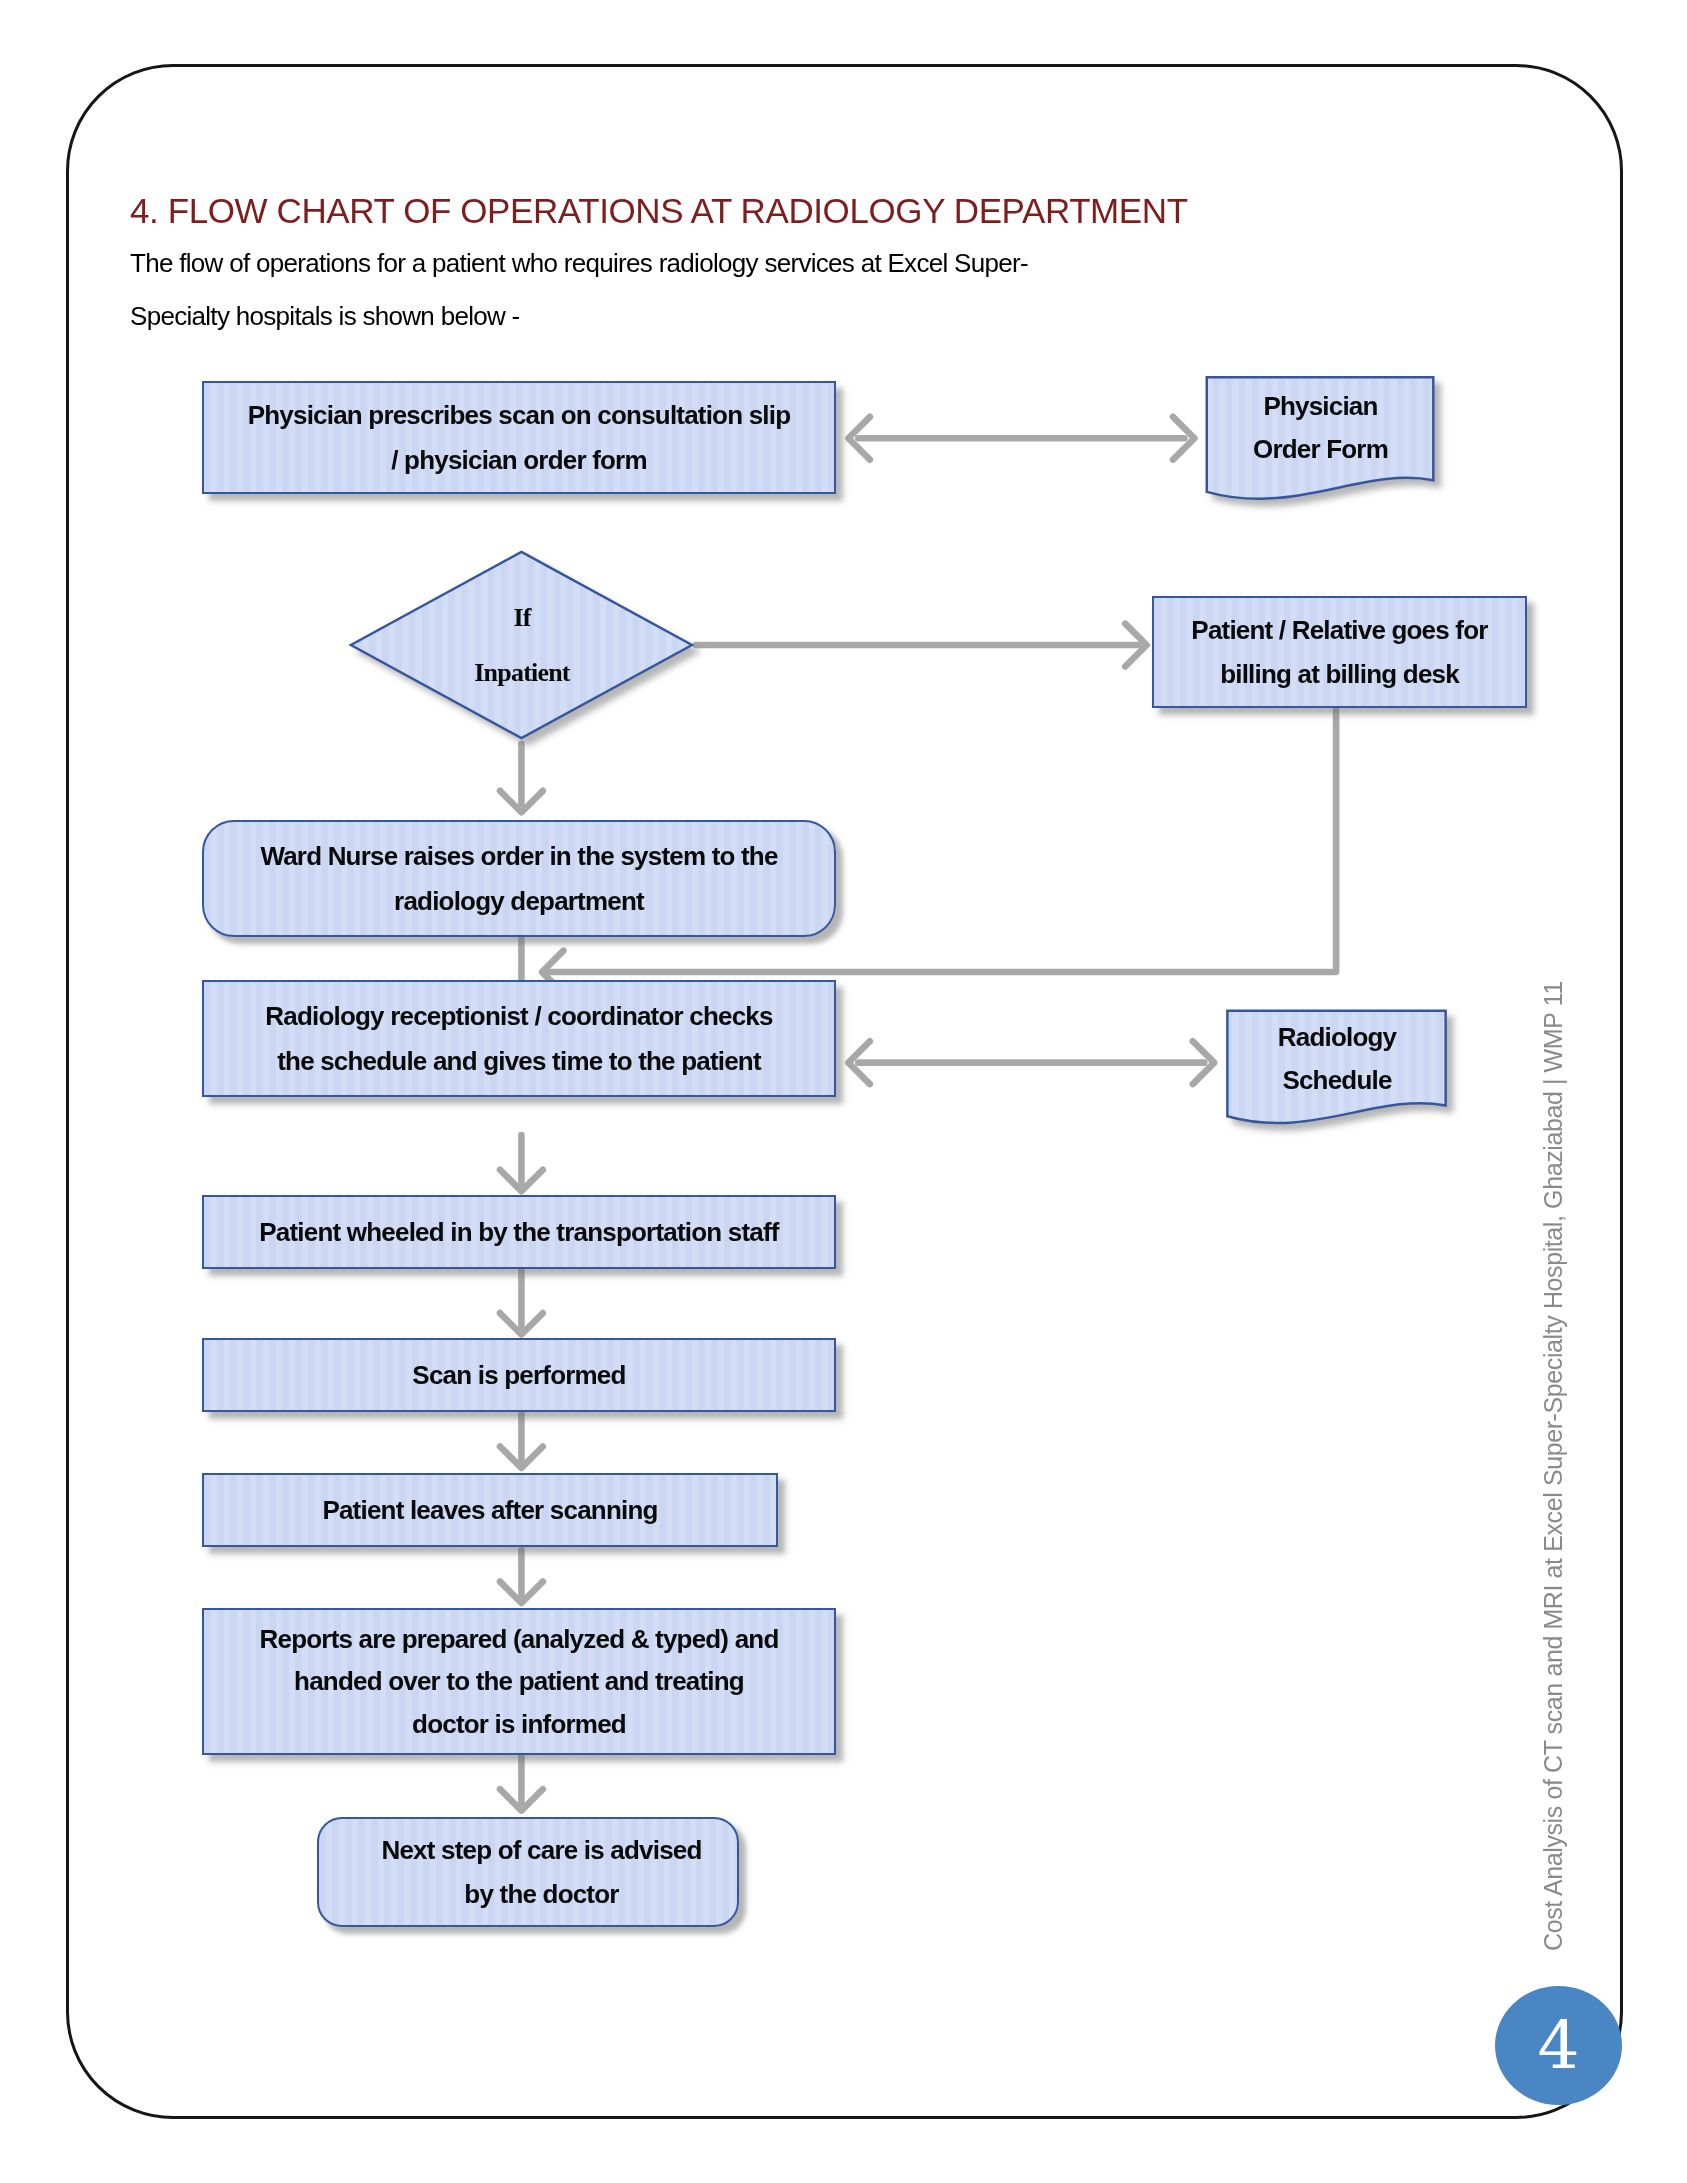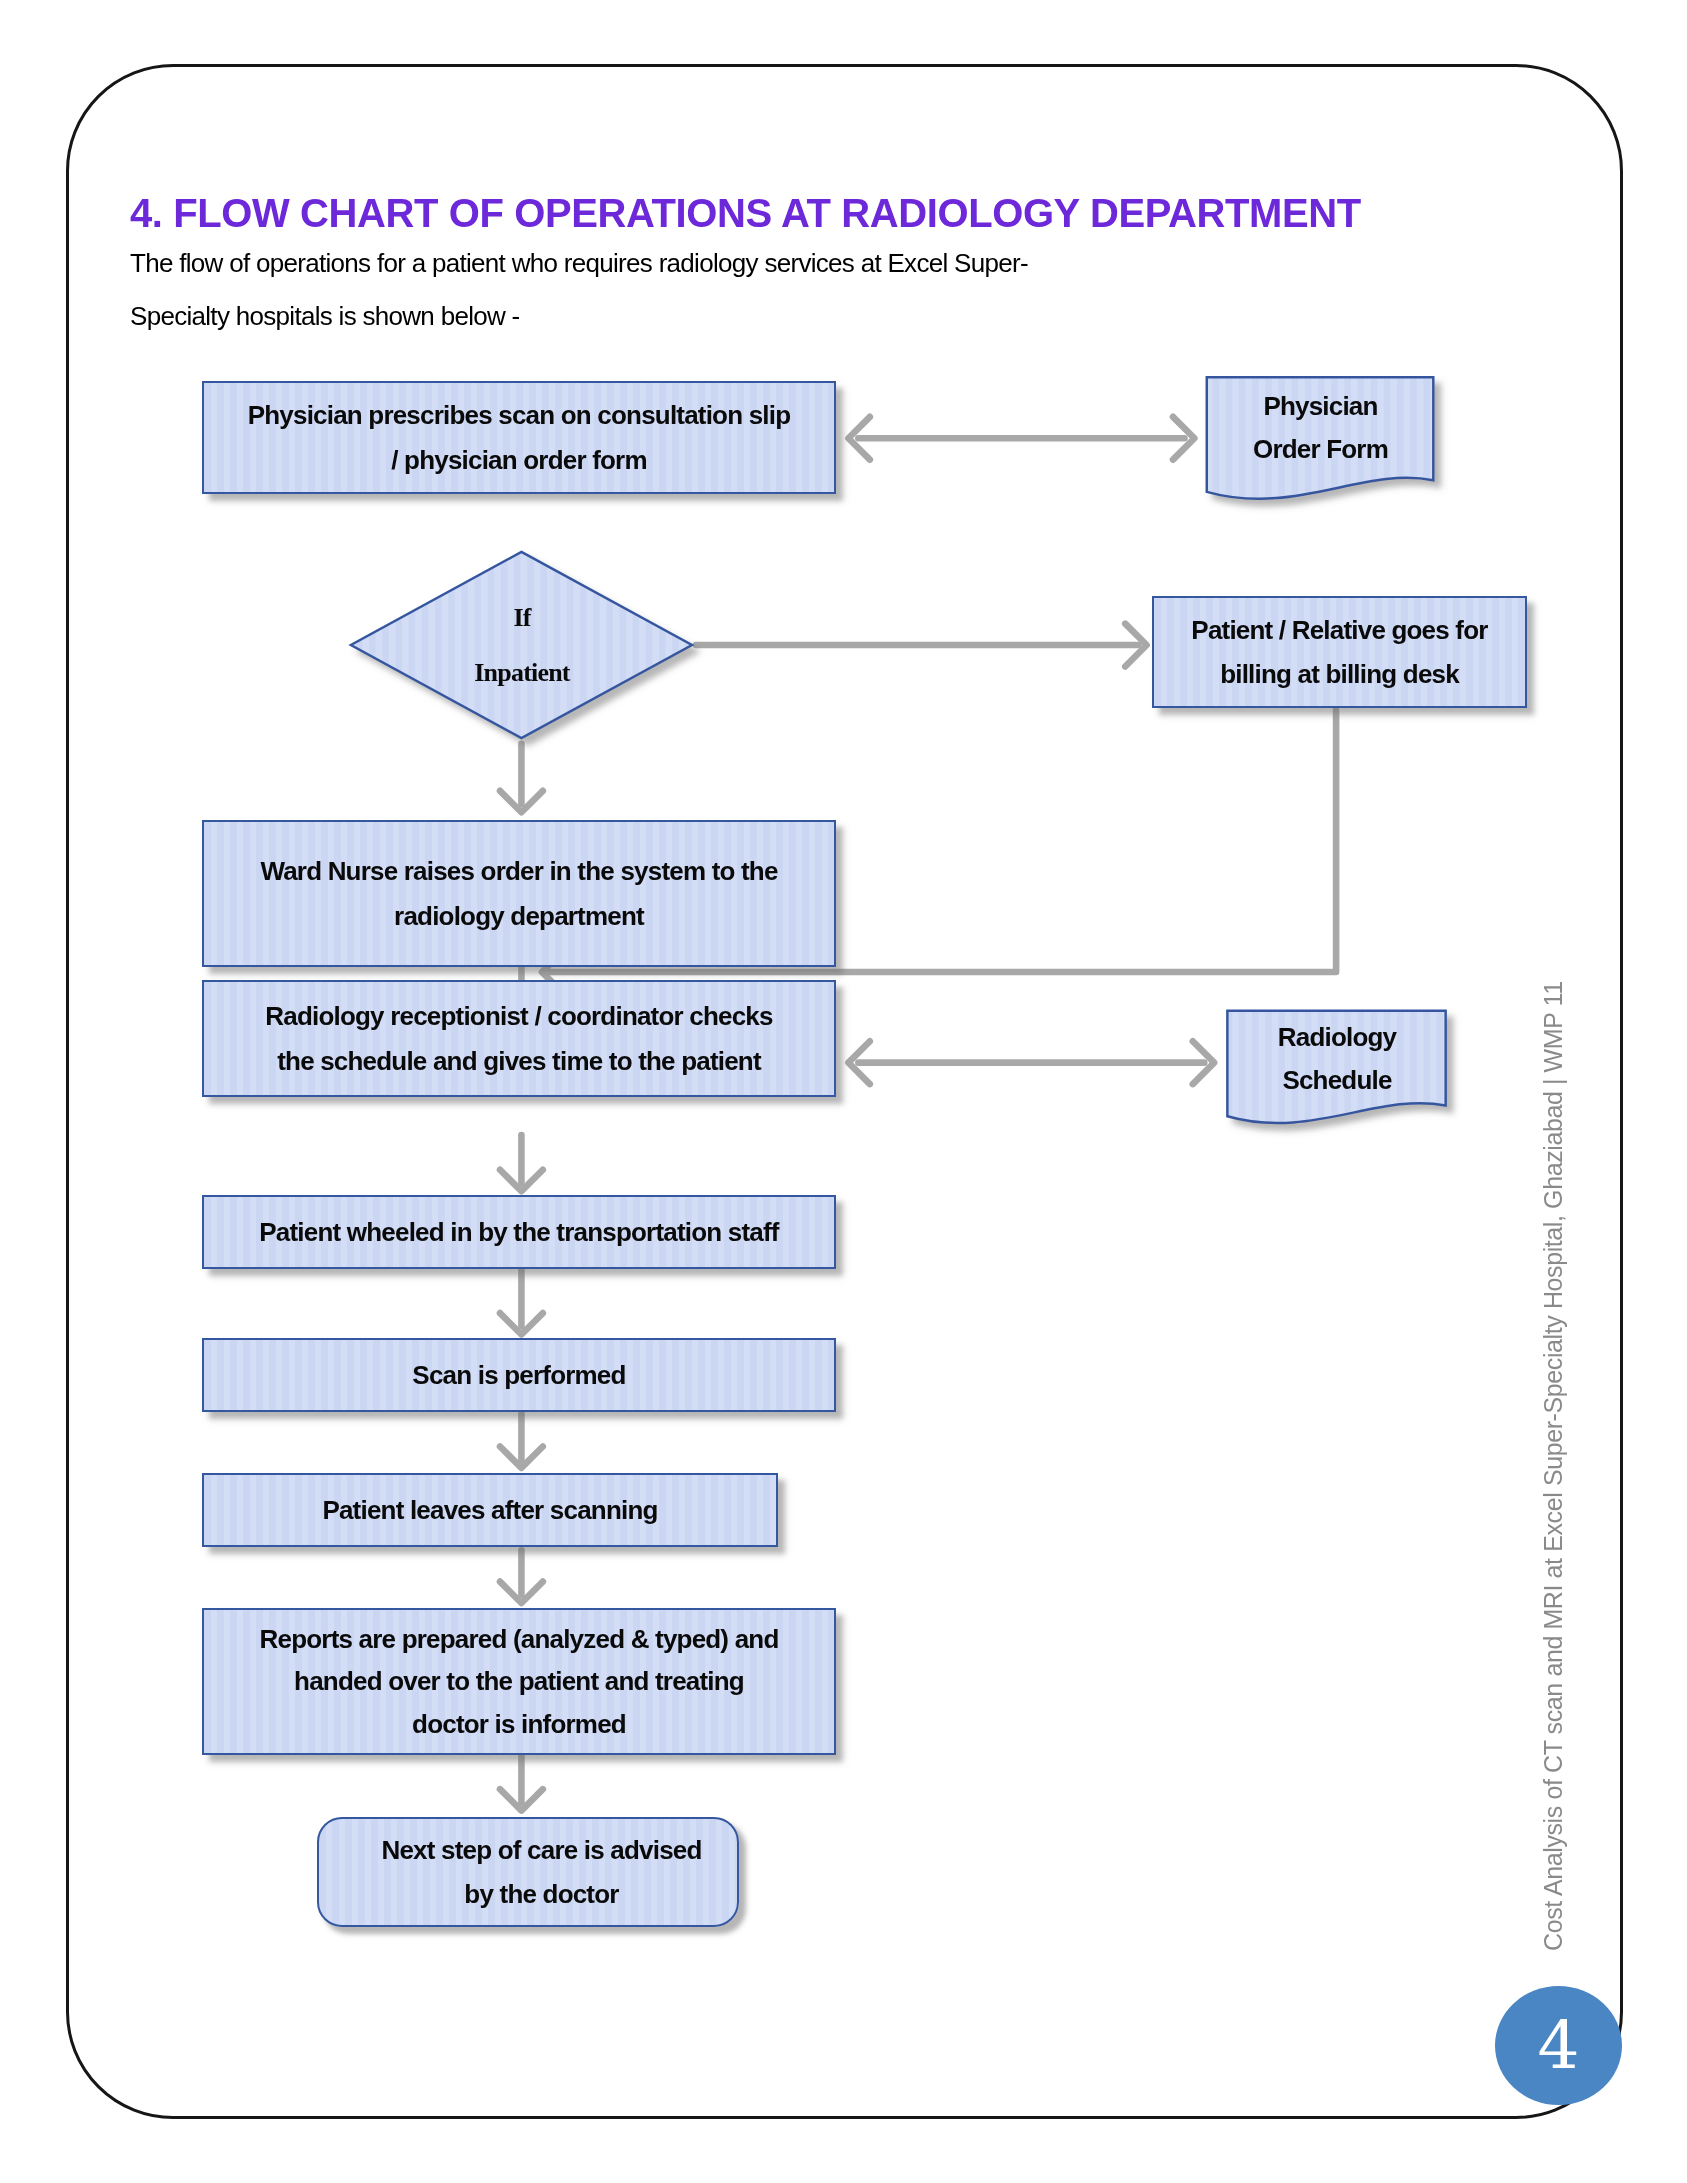--- a/index.html
+++ b/index.html
@@ -6,21 +6,21 @@
   body{
     width:1687px;height:2183px;position:relative;background:#ffffff;
     font-family:"Liberation Sans",sans-serif;overflow:hidden;
   }
   .frame{
     position:absolute;left:66px;top:64px;width:1551px;height:2049px;
     border:3.3px solid #161616;border-radius:107px;background:transparent;
   }
   .section-title{
     position:absolute;left:130px;top:191px;width:1236px;
-    font-size:40px;font-weight:bold;letter-spacing:-0.4px;color:#6d28d9;
+    font-size:35px;font-weight:normal;letter-spacing:-0.4px;color:#7f1d1d;
   }
   .intro{
     position:absolute;left:130px;top:237px;width:1236px;
     font-size:26px;letter-spacing:-0.7px;color:#000000;line-height:53px;
     white-space:pre-line;
   }
   .node{
     position:absolute;display:flex;align-items:center;justify-content:center;
     text-align:center;color:#0a0a0a;font-weight:bold;font-size:26px;
     letter-spacing:-0.8px;line-height:1.7;white-space:pre-line;
@@ -136,21 +136,21 @@
 
   <path d="M1490,1227 H1755 V1342 C1672,1326 1592,1384 1490,1355 Z" fill="url(#stripe)" stroke="#35579f" stroke-width="3" filter="url(#ds)"></path>
 </svg>
 
 <div class="node" style="left:202px;top:381px;width:634px;height:113px;">Physician prescribes scan on consultation slip
 / physician order form</div>
 
 <div class="node" style="left:1152px;top:596px;width:375px;height:112px;">Patient / Relative goes for
 billing at billing desk</div>
 
-<div class="node" style="left:202px;top:820px;width:634px;height:147px;">Ward Nurse raises order in the system to the
+<div class="node" style="left:202px;top:820px;width:634px;height:117px;border-radius:32px;">Ward Nurse raises order in the system to the
 radiology department</div>
 
 <div class="node" style="left:202px;top:980px;width:634px;height:117px;">Radiology receptionist / coordinator checks
 the schedule and gives time to the patient</div>
 
 <div class="node" style="left:202px;top:1195px;width:634px;height:74px;">Patient wheeled in by the transportation staff</div>
 
 <div class="node" style="left:202px;top:1338px;width:634px;height:74px;">Scan is performed</div>
 
 <div class="node" style="left:202px;top:1473px;width:576px;height:74px;">Patient leaves after scanning</div>

